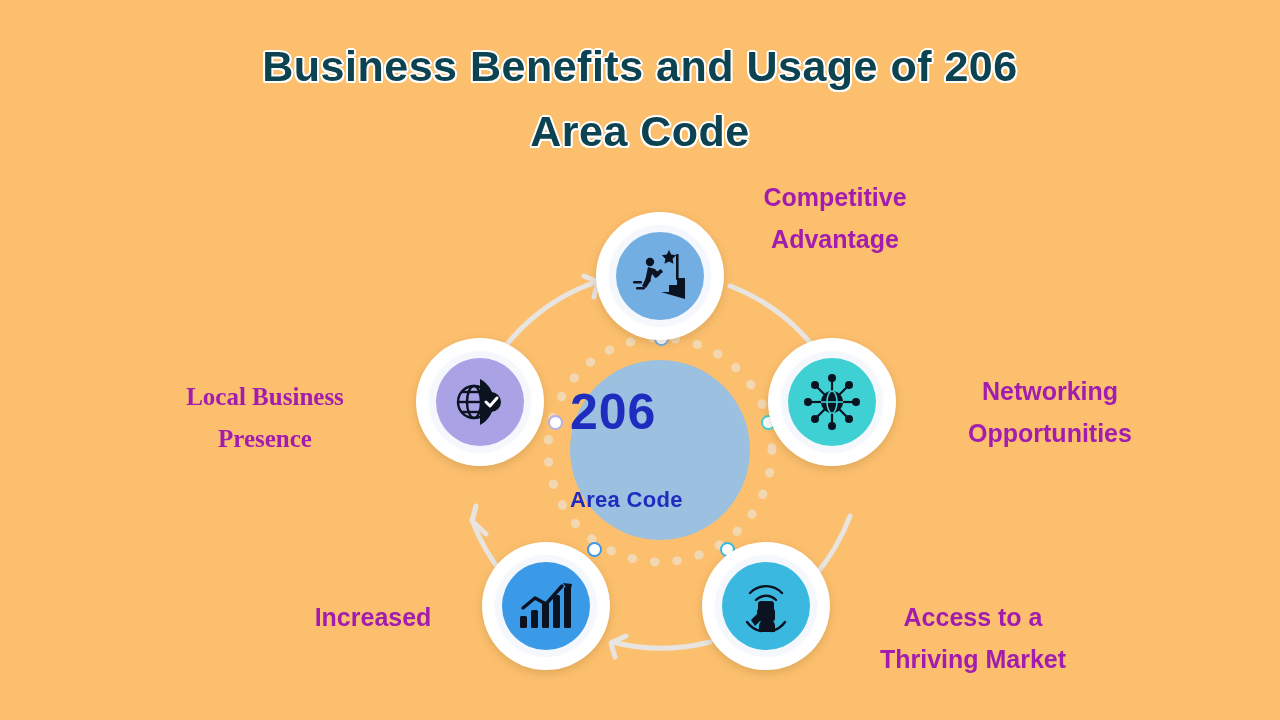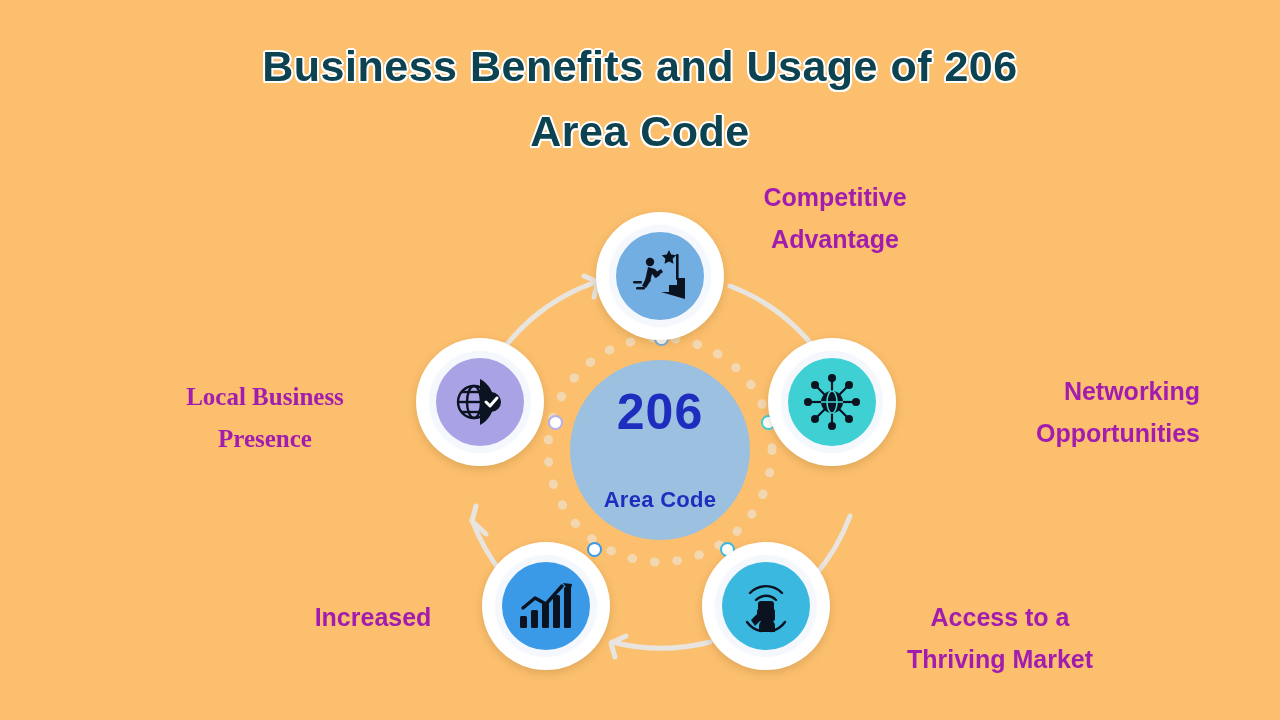--- a/index.html
+++ b/index.html
@@ -62,21 +62,20 @@
   .hub {
     position: absolute;
     left: 170px;
     top: 170px;
     width: 180px;
     height: 180px;
     border-radius: 50%;
     background: #9cc0e0;
     display: flex;
     flex-direction: column;
-    align-items: center;
     justify-content: center;
     box-shadow: 0 0 0 0 rgba(0,0,0,0);
     gap: 42px;
   }
   .hub-number {
     font-size: 50px;
     font-weight: bold;
     color: #1f2dbe;
     line-height: 1;
     letter-spacing: 1px;
@@ -136,22 +135,22 @@
   
   .label {
     position: absolute;
     font-size: 25px;
     font-weight: bold;
     color: #a21caf;
     line-height: 1.68;
     text-align: center;
   }
   .label-competitive { left: 700px; top: 176px; width: 270px; }
-  .label-networking  { left: 900px; top: 370px; width: 300px; text-align: right;}
-  .label-market      { left: 855px; top: 596px; width: 290px; }
+  .label-networking  { left: 900px; top: 370px; width: 300px; text-align: center;}
+  .label-market      { left: 828px; top: 596px; width: 290px; }
   .label-credibility { left: 228px; top: 596px; width: 290px; }
   .label-local       { left: 120px; top: 376px; width: 290px; font-family: Liberation Serif, serif; }
 
   
   .hub-dot {
     position: absolute;
     width: 11px;
     height: 11px;
     border-radius: 50%;
     background: #ffffff;

